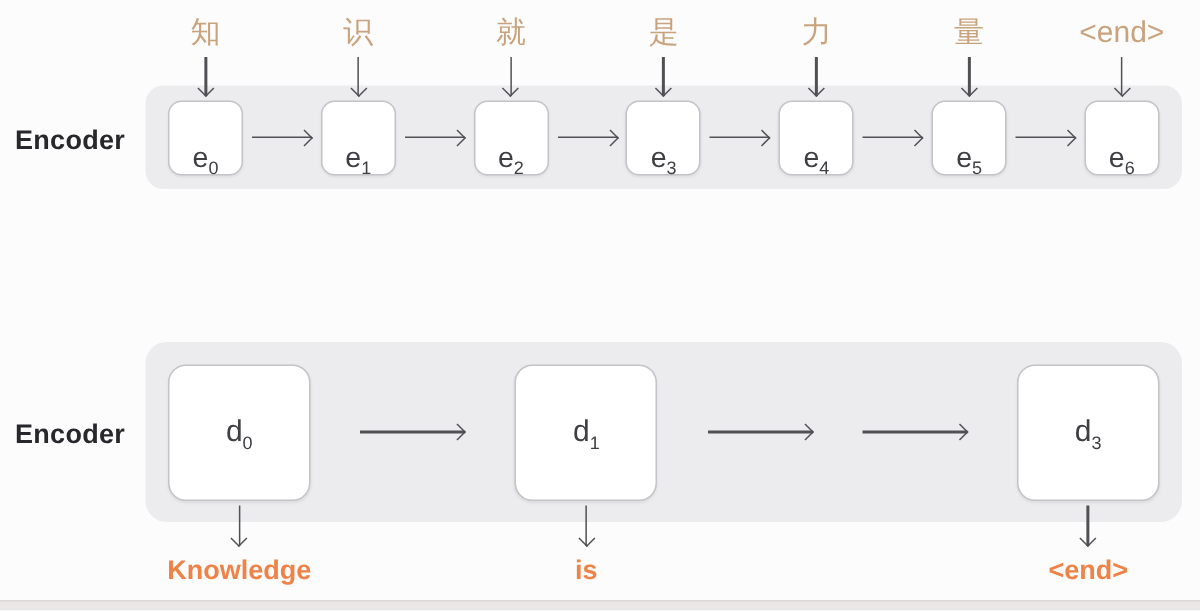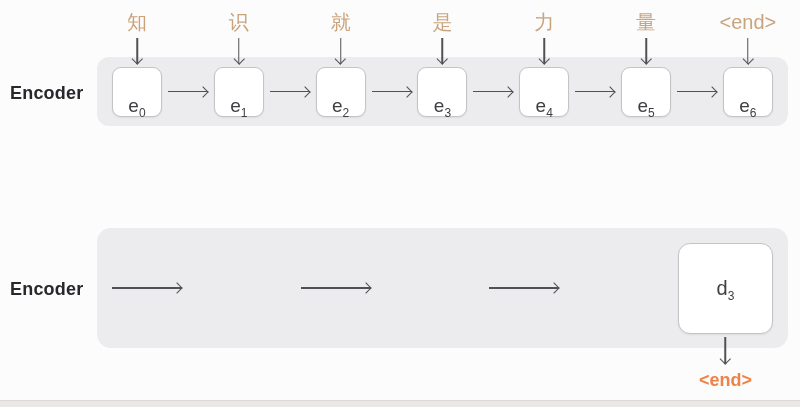--- a/index.html
+++ b/index.html
@@ -122,23 +122,33 @@
     <span class="v-arrow"></span>
     <span class="node-text"><span>e</span><sub>6</sub></span>
   </div>
 </div>
   </div>
 
   <div class="row-label dec">Encoder</div>
 
   <div class="strip dec">
     <div class="track">
+  <div class="cell dec-cell">
+    <span class="node-text"><span>d</span><sub>0</sub></span>
+    <span class="v-arrow"></span>
+    <span class="bottom-label">Knowledge</span>
+  </div>
 
   <span class="h-arrow dec-arrow"></span>
 
+  <div class="cell dec-cell">
+    <span class="node-text"><span>d</span><sub>1</sub></span>
+    <span class="v-arrow"></span>
+    <span class="bottom-label">is</span>
+  </div>
 
   <span class="h-arrow dec-arrow"></span>
 
 
   <span class="h-arrow dec-arrow"></span>
 
   <div class="cell dec-cell">
     <span class="node-text"><span>d</span><sub>3</sub></span>
     <span class="v-arrow"></span>
     <span class="bottom-label">&lt;end&gt;</span>

